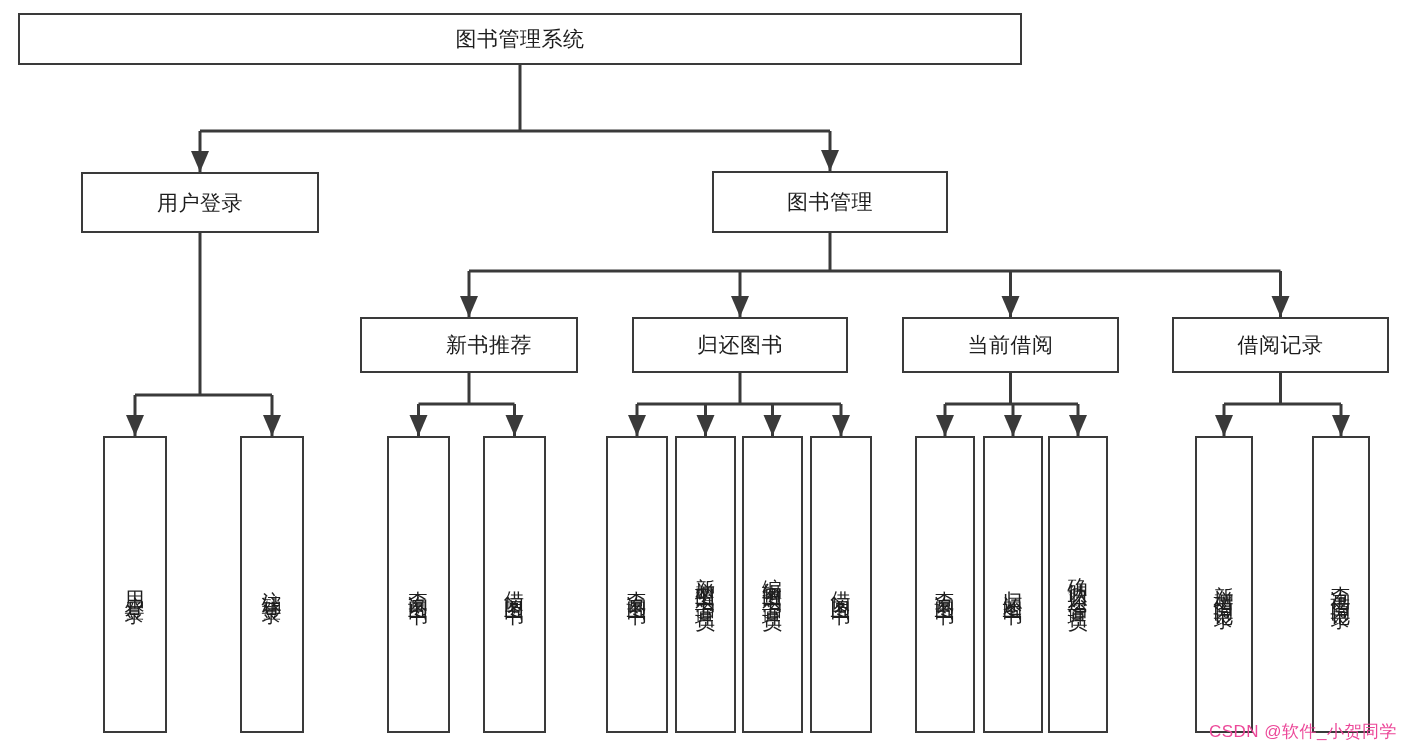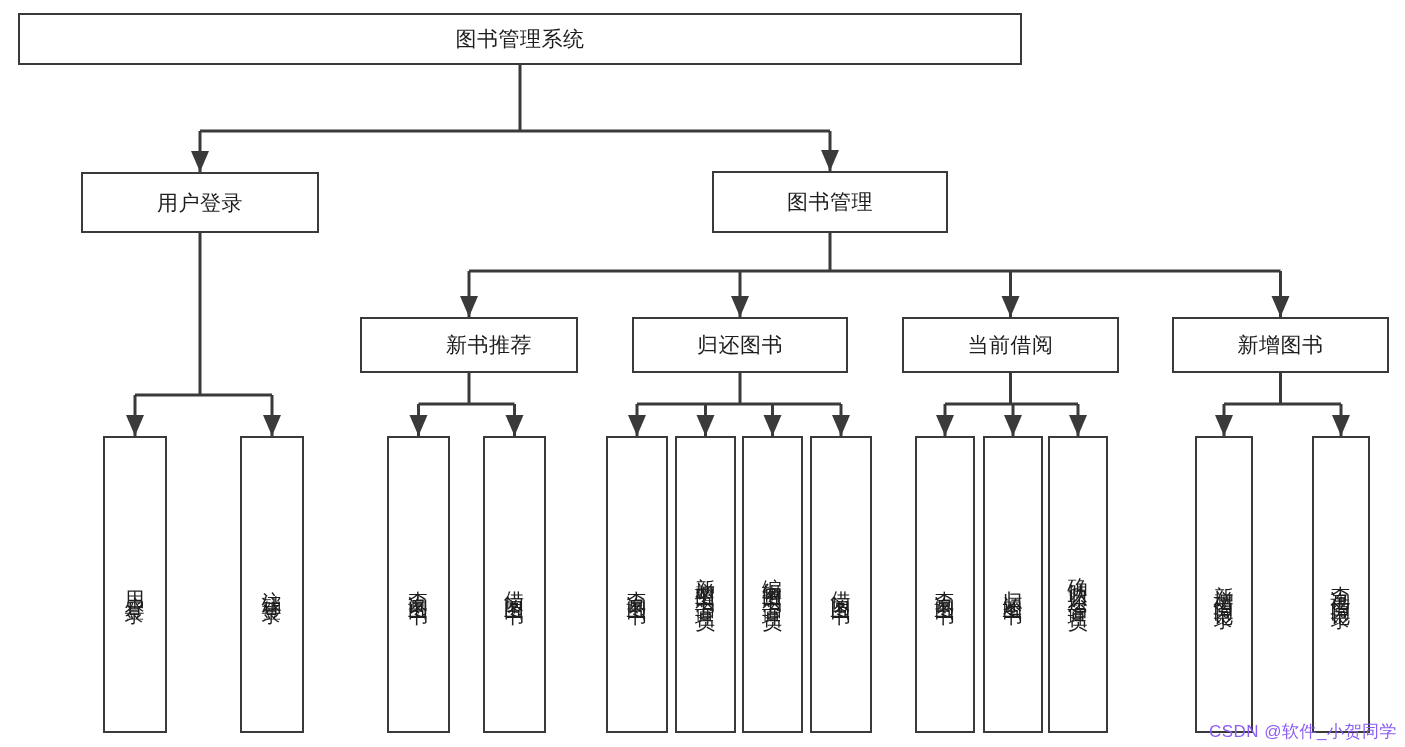--- a/index.html
+++ b/index.html
@@ -50,21 +50,21 @@
     white-space: nowrap;
   }
   .node .label {
     white-space: nowrap;
   }
   #watermark {
     position: absolute;
     right: 8px;
     bottom: 4px;
     font-size: 17px;
-    color: #8b5cf6;
+    color: #ec4899;
     letter-spacing: 0.5px;
     white-space: nowrap;
   }
 </style>
 </head>
 <body>
 
 <div id="canvas">
   <svg id="edges" viewBox="0 0 1405 747" xmlns="http://www.w3.org/2000/svg">
       <line x1="520" y1="65" x2="520" y2="131" stroke="#3a3a3a" stroke-width="3"></line>
@@ -133,21 +133,21 @@
       <div class="node h" style="left: 360px; top: 317px; width: 218px; height: 56px; padding-left: 40px;">
         <span class="label">新书推荐</span>
       </div>
       <div class="node h" style="left: 632px; top: 317px; width: 216px; height: 56px;">
         <span class="label">归还图书</span>
       </div>
       <div class="node h" style="left: 902px; top: 317px; width: 217px; height: 56px;">
         <span class="label">当前借阅</span>
       </div>
       <div class="node h" style="left: 1172px; top: 317px; width: 217px; height: 56px;">
-        <span class="label">新增图书</span>
+        <span class="label">借阅记录</span>
       </div>
       <div class="node leaf" style="left: 103px; top: 436px; width: 64px; height: 297px;">
         <span class="vtext">用户登录</span>
       </div>
       <div class="node leaf" style="left: 240px; top: 436px; width: 64px; height: 297px;">
         <span class="vtext">注销登录</span>
       </div>
       <div class="node leaf" style="left: 387px; top: 436px; width: 63px; height: 297px;">
         <span class="vtext">查询图书</span>
       </div>

